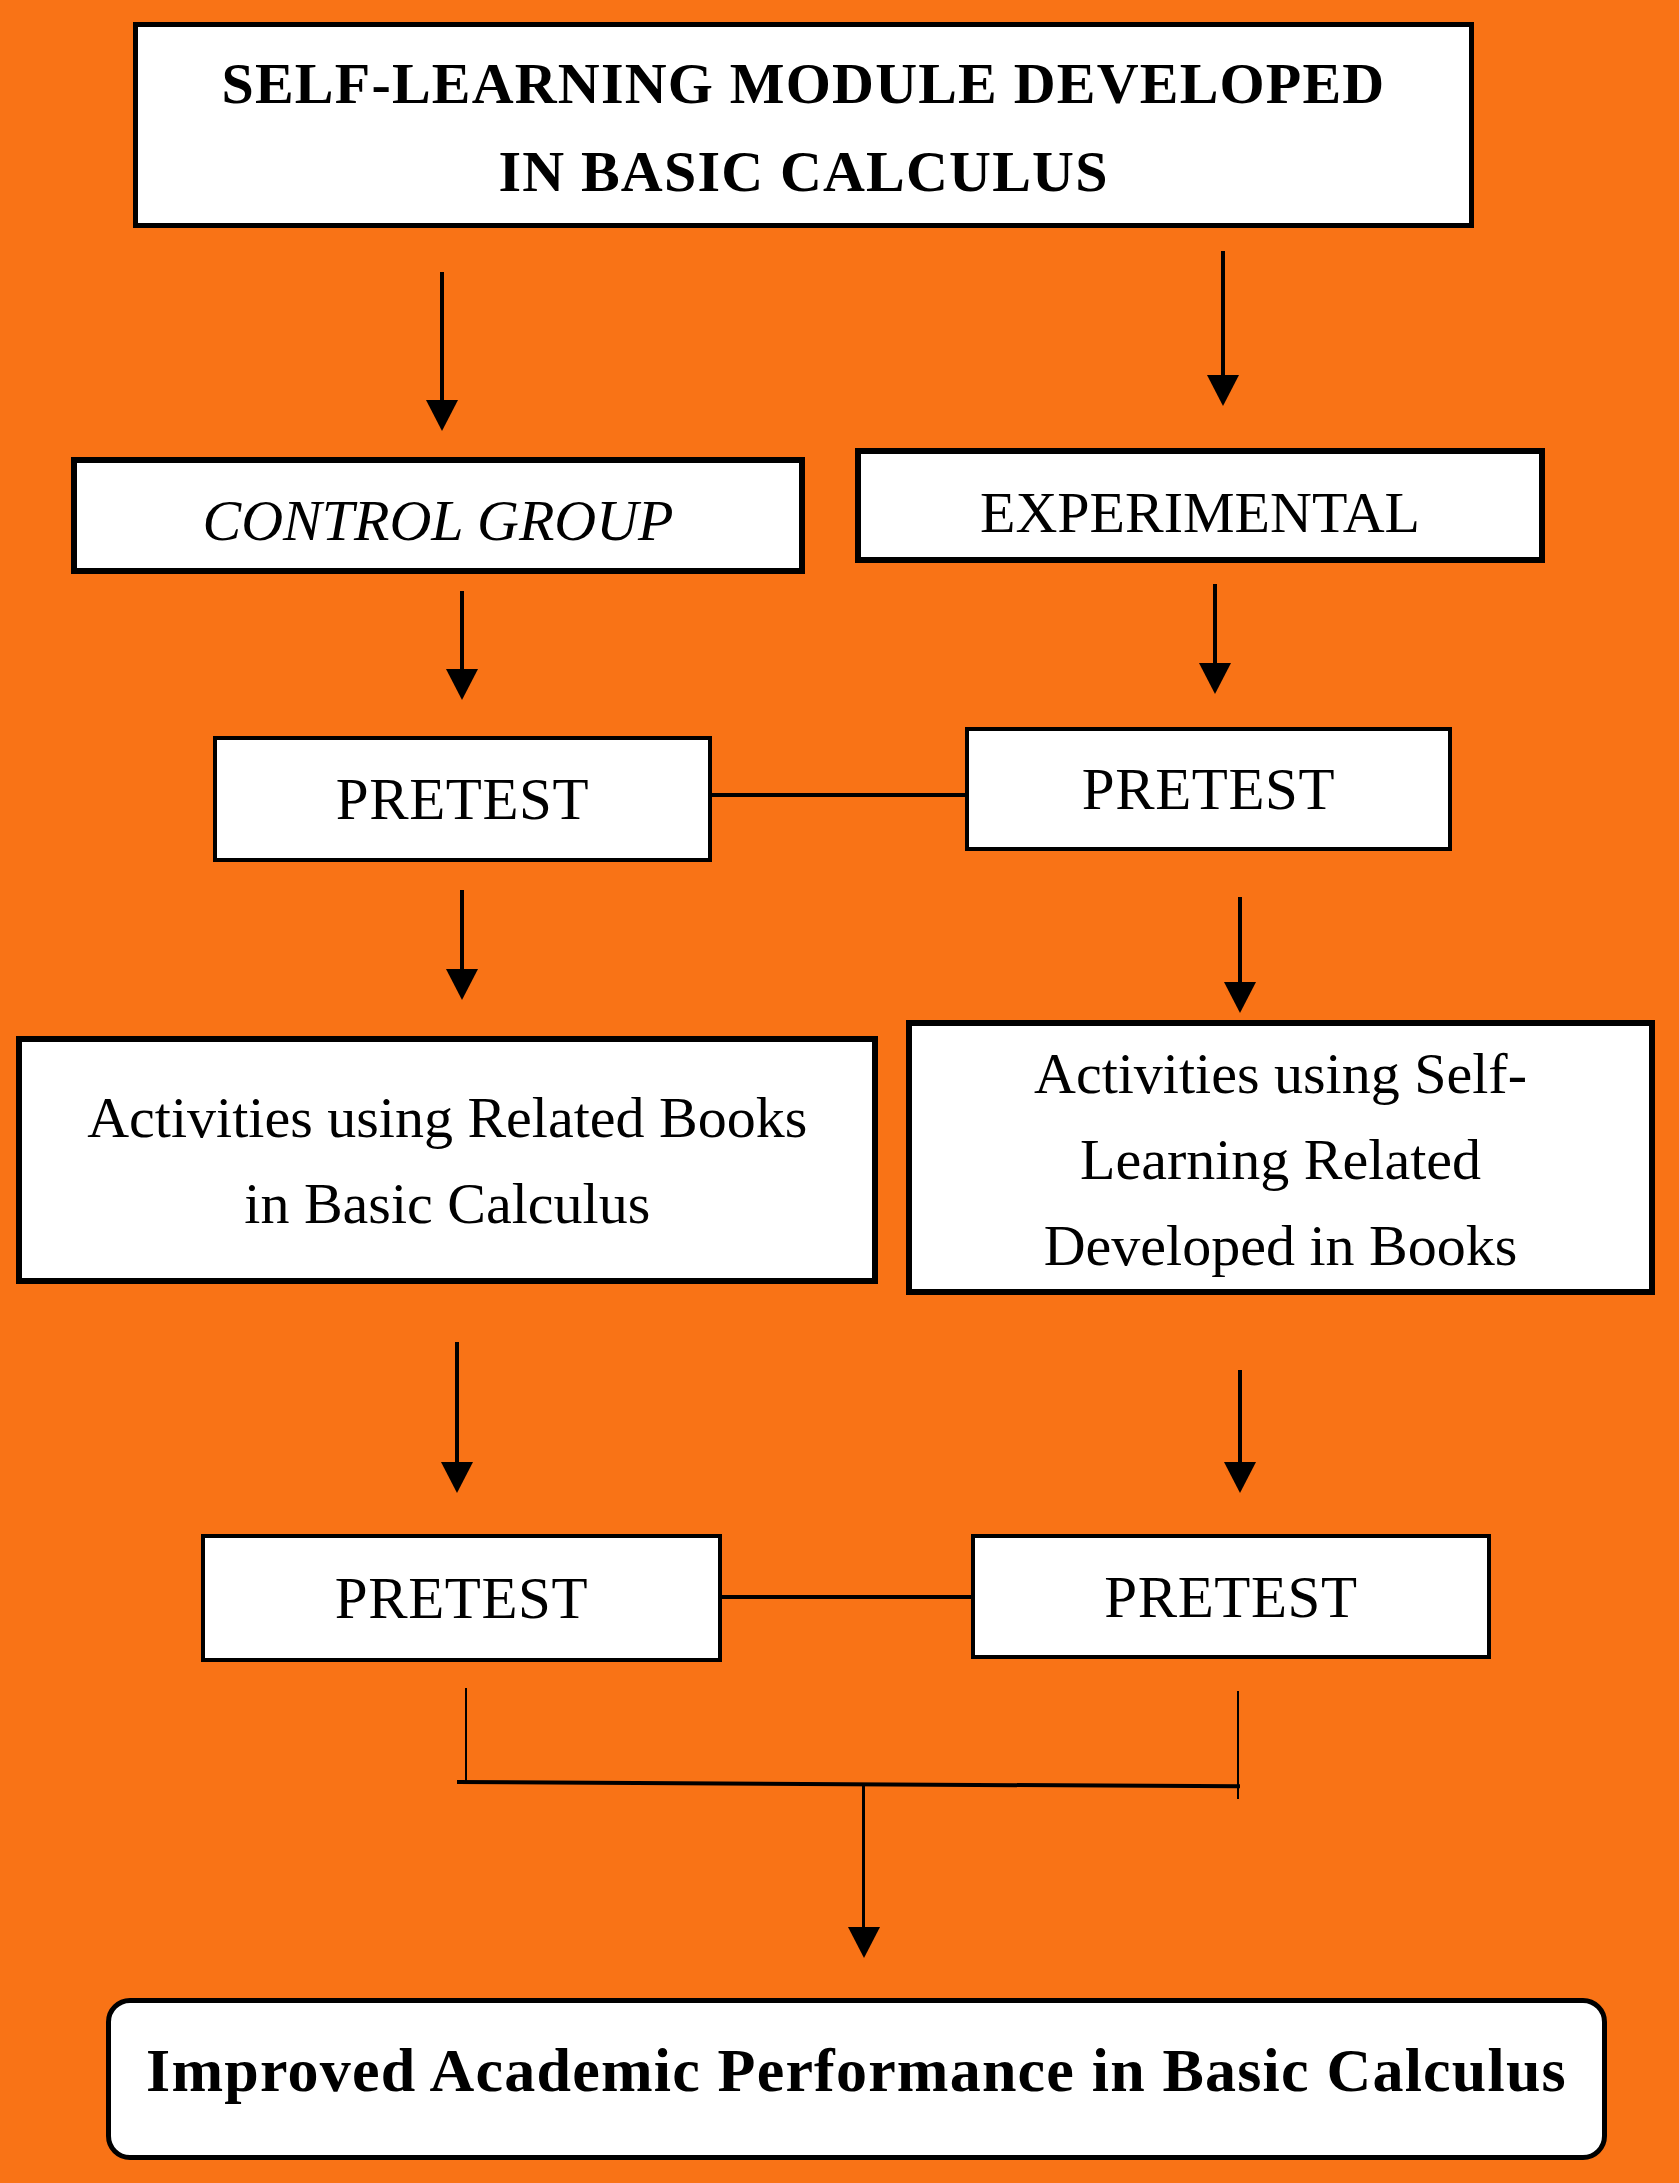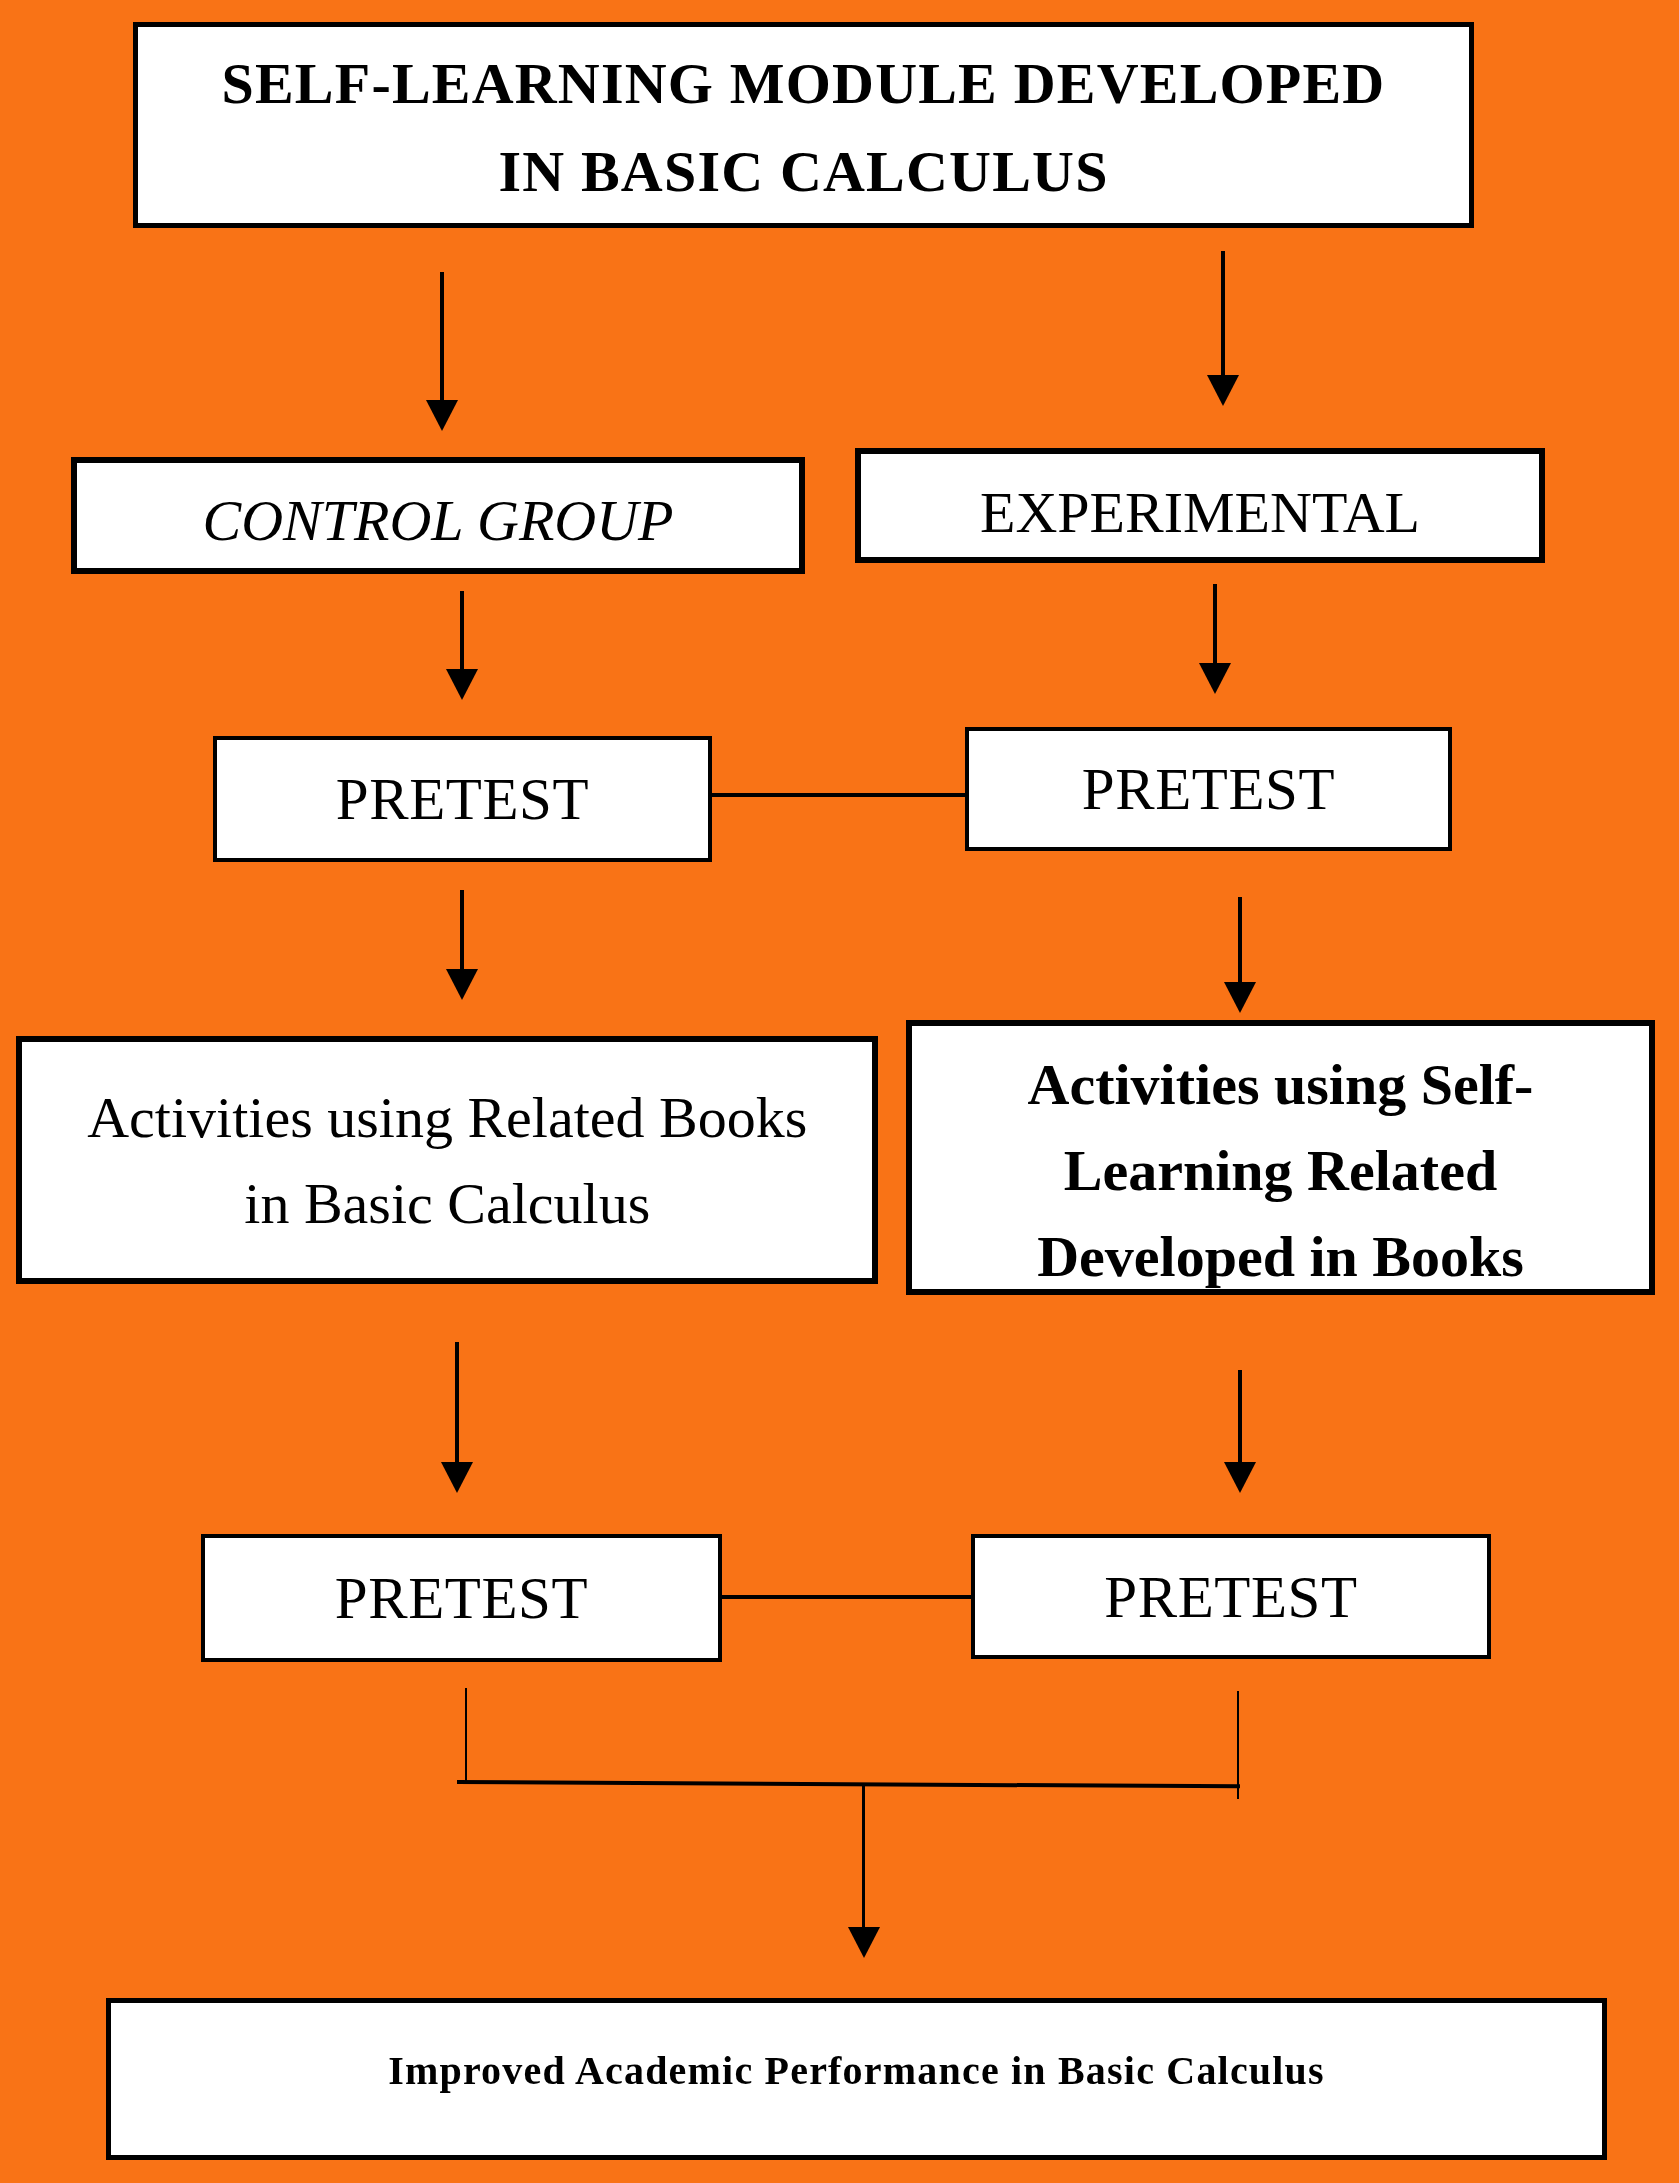--- a/index.html
+++ b/index.html
@@ -31,21 +31,21 @@
     position:absolute;
     width:0;height:0;
     border-left:16.3px solid transparent;
     border-right:16.3px solid transparent;
     border-top:31px solid #000000;
   }
   .t-top{font-weight:bold;font-size:58px;line-height:88px;letter-spacing:1.2px;}
   .t-group{font-size:58px;line-height:60px;}
   .t-pretest{font-size:59px;line-height:62px;letter-spacing:0.6px;}
   .t-activity{font-size:58px;line-height:86px;}
-  .t-final{font-weight:bold;font-size:40px;line-height:63px;letter-spacing:1.2px;}
+  .t-final{font-weight:bold;font-size:62px;line-height:63px;letter-spacing:1.2px;border-radius:24px;}
 </style>
 </head>
 <body>
 
 <div id="page">
 
   <div class="box t-top" style="left:133px;top:22.4px;width:1341px;height:206px;border-width:5.4px;padding-top:4.8px;">
     <span class="line">SELF-LEARNING MODULE DEVELOPED</span>
     <span class="line">IN BASIC CALCULUS</span>
   </div>
@@ -82,21 +82,21 @@
   <div class="ahead" style="left:446px;top:969px;"></div>
 
   <div class="vline" style="left:1238px;top:897px;width:4.2px;height:88px;"></div>
   <div class="ahead" style="left:1224px;top:982px;"></div>
 
   <div class="box t-activity" style="left:16.3px;top:1036px;width:862px;height:248px;border-width:6px;justify-content:flex-start;padding-top:33px;">
     <span class="line">Activities using Related Books</span>
     <span class="line">in Basic Calculus</span>
   </div>
 
-  <div class="box t-activity" style="left:906px;top:1020px;width:749px;height:275px;border-width:6px;justify-content:flex-start;padding-top:16px;font-weight:bold;">
+  <div class="box t-activity" style="left:906px;top:1020px;width:749px;height:275px;border-width:6px;justify-content:flex-end;padding-top:16px;">
     <span class="line">Activities using Self-</span>
     <span class="line">Learning Related</span>
     <span class="line">Developed in Books</span>
   </div>
 
   <div class="vline" style="left:455px;top:1342px;width:4.2px;height:123px;"></div>
   <div class="ahead" style="left:441px;top:1462px;"></div>
 
   <div class="vline" style="left:1238px;top:1370px;width:4.2px;height:95px;"></div>
   <div class="ahead" style="left:1224px;top:1462px;"></div>

